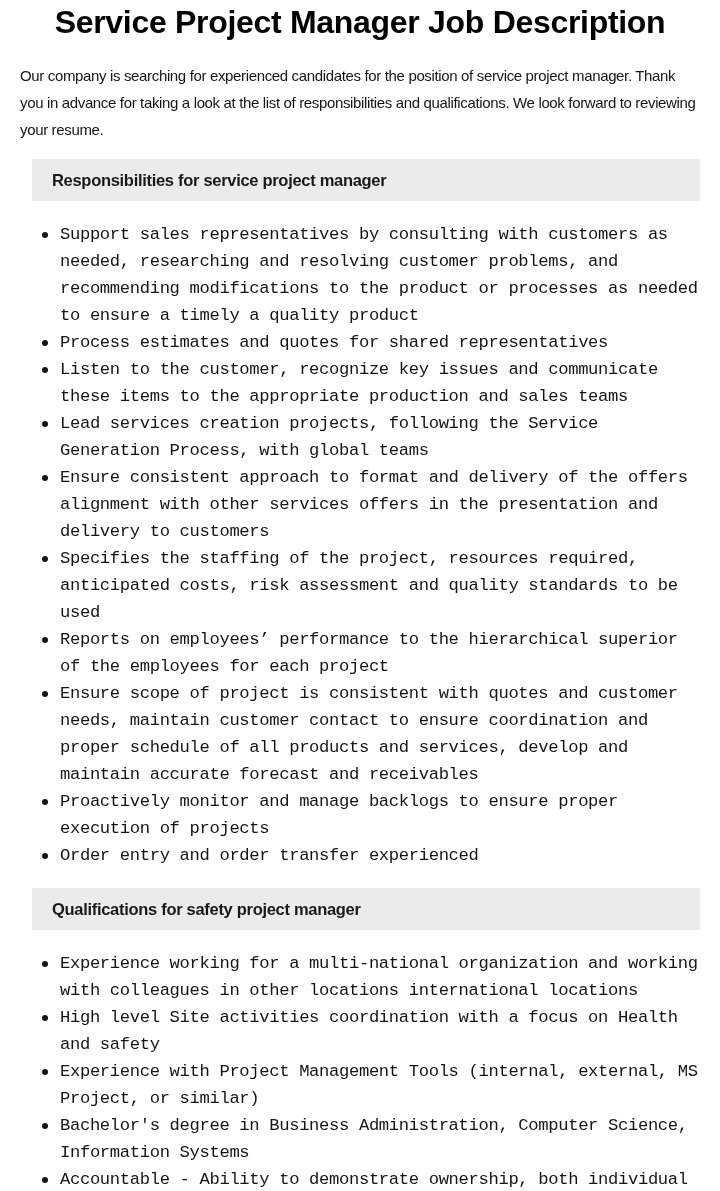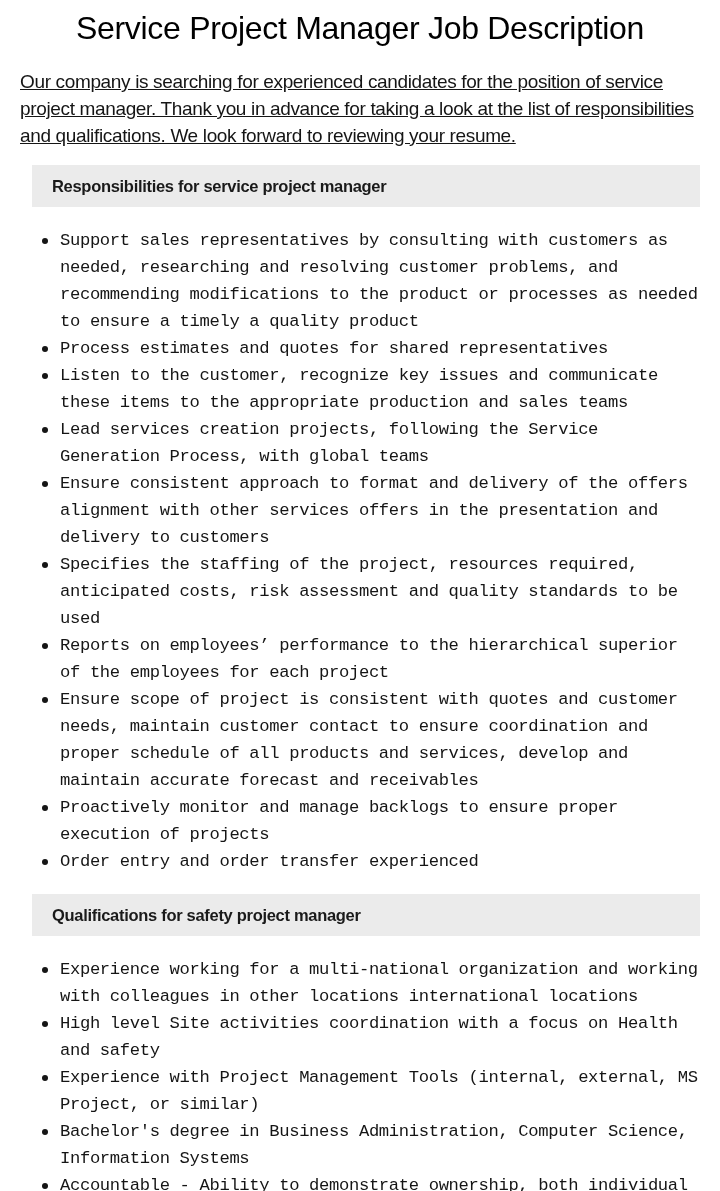--- a/index.html
+++ b/index.html
@@ -15,36 +15,35 @@
       color: #111111;
     }
     .page {
       position: relative;
       width: 720px;
       padding: 0 20px 0 20px;
       box-sizing: border-box;
     }
     .page-title {
       margin: 0;
-      padding-top: 8px;
+      padding-top: 2px;
       height: 44px;
       font-size: 32px;
-      font-weight: normal;
+      font-weight: bold;
       text-align: center;
       letter-spacing: -0.3px;
       line-height: 40px;
       color: #000000;
     }
     .intro {
       margin: 16px 0 0 0;
-      font-size: 19px;
+      font-size: 15px;
       line-height: 27px;
       letter-spacing: -0.35px;
       color: #151515;
-      text-decoration: underline;
     }
     .section-header {
       margin-top: 16px;
       background: #ebebeb;
       height: 42px;
       box-sizing: border-box;
       padding: 0 20px;
       display: flex;
       align-items: center;
       font-size: 16.5px;

